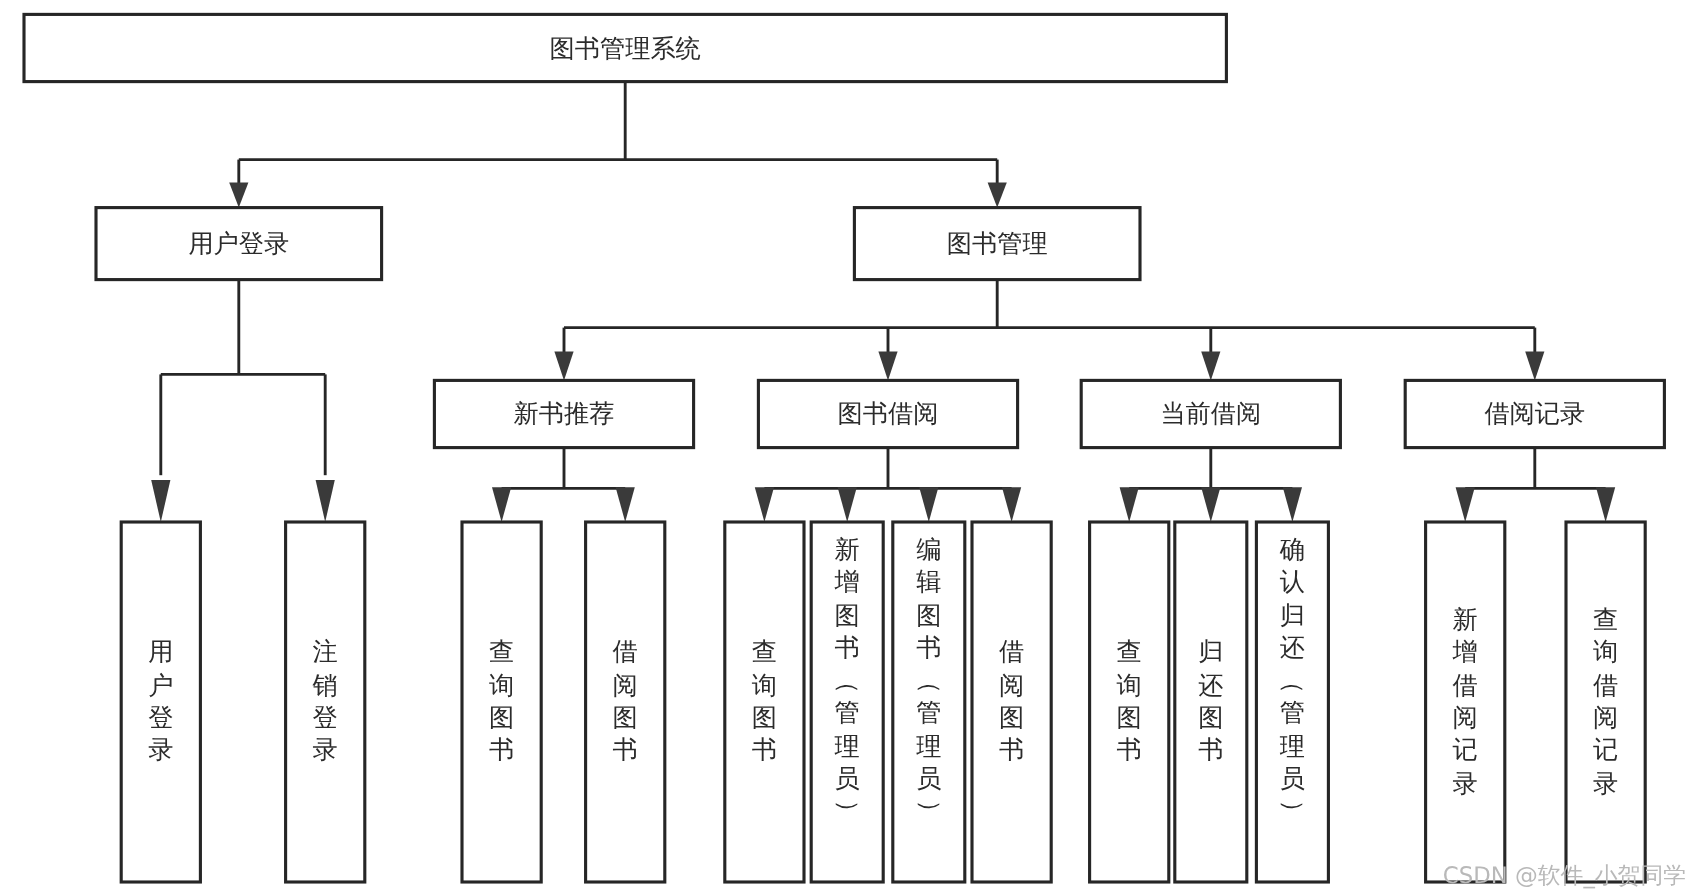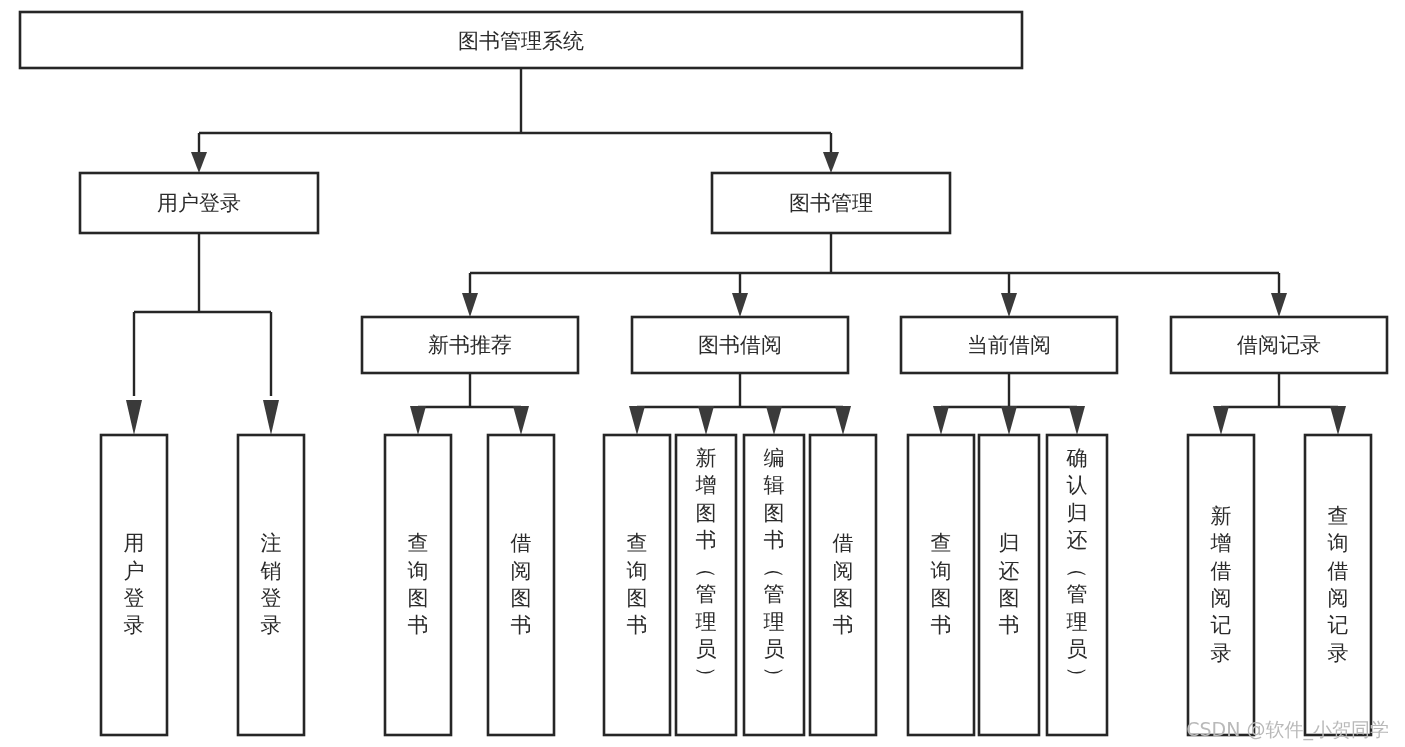--- a/index.html
+++ b/index.html
@@ -69,21 +69,21 @@
   .vlabel span {
     display: block;
   }
   .vlabel .rot {
     display: block;
     transform: rotate(90deg);
     transform-origin: center center;
   }
   .watermark {
     position: absolute;
-    right: 16px;
+    right: 0;
     bottom: 4px;
     font-family: "DejaVu Sans", "Liberation Sans", sans-serif;
     font-size: 19px;
     color: #b9b9b9;
     white-space: nowrap;
     pointer-events: none;
   }
 </style>
 </head>
 <body>

